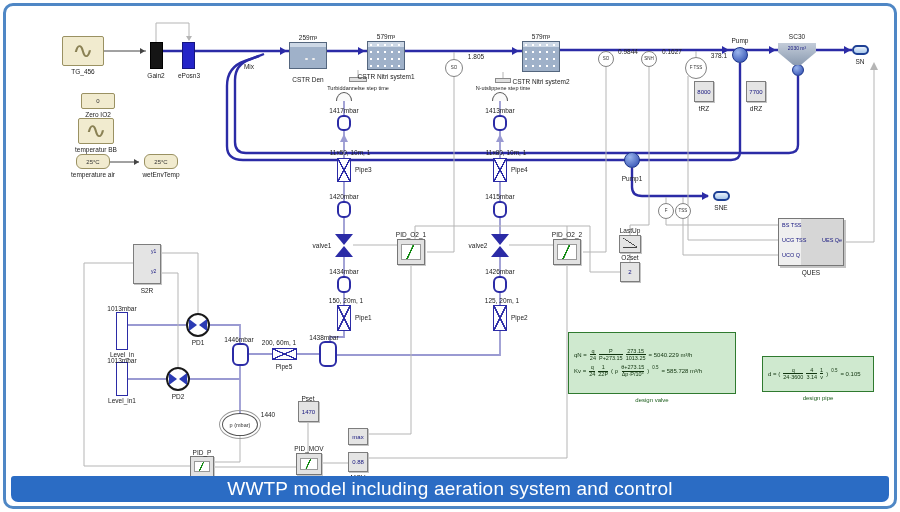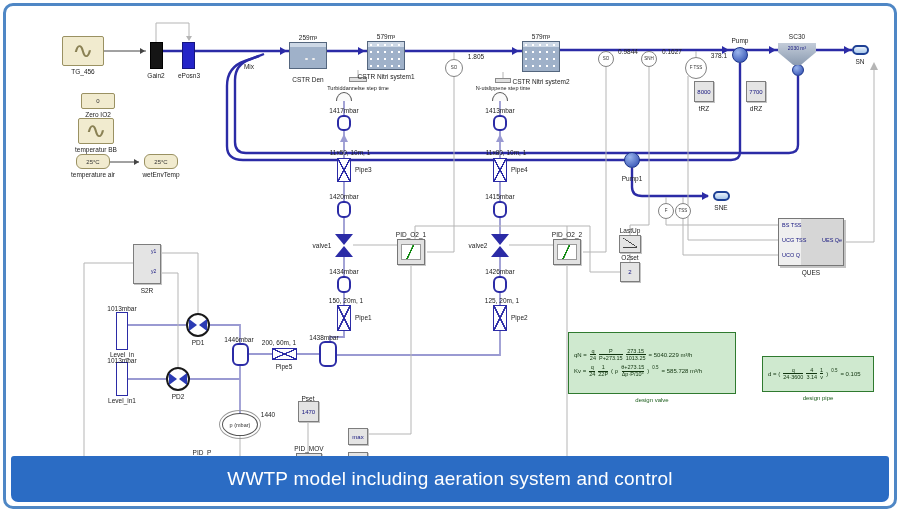--- a/index.html
+++ b/index.html
@@ -66,21 +66,21 @@
   .sensor{position:absolute;box-sizing:border-box;background:#fff;border:1.5px solid #828282;border-radius:50%;
       display:flex;align-items:center;justify-content:center;font-size:4.5px;color:#333;text-align:center;line-height:1;}
 
   .greenbox{background:#cfe9cf;border:1.5px solid #2f7a2f;display:flex;flex-direction:column;
       justify-content:center;gap:4px;padding:3px 5px;}
   .fl{display:flex;align-items:center;gap:3px;font-size:6px;color:#11340f;white-space:nowrap;}
   .frac{display:inline-flex;flex-direction:column;align-items:center;line-height:1;}
   .fn{font-size:5.5px;} .fd{font-size:5.5px;border-top:0.6px solid #11340f;padding-top:0.5px;}
   .fl sup{font-size:4.5px;align-self:flex-start;}
 
-  .caption{position:absolute;left:5px;right:5px;bottom:4px;height:46px;background:var(--caption,#2b6cc4);
+  .caption{position:absolute;left:5px;right:5px;bottom:4px;height:26px;background:var(--caption,#2b6cc4);
       border-radius:3px 3px 7px 7px;color:#fff;display:flex;align-items:center;justify-content:center;
       font-size:19px;letter-spacing:0.2px;}
 </style>
 </head>
 <body>
 
 <div class="frame">
   <div id="canvas">
     <svg id="wires" width="894" height="506">
 

